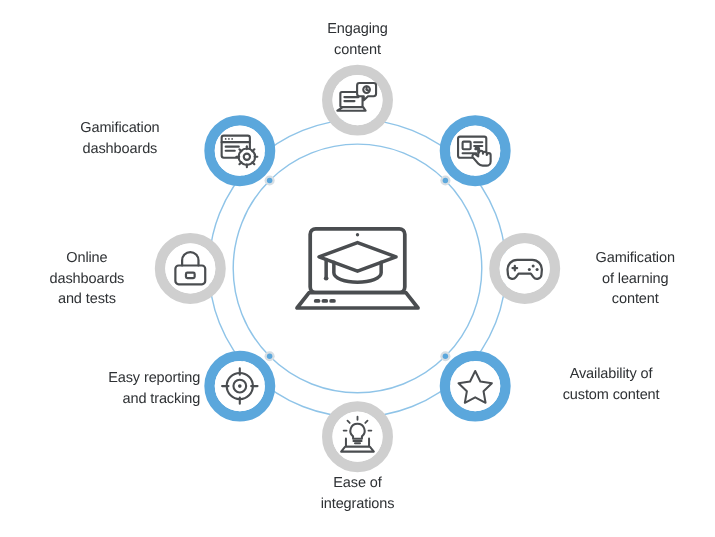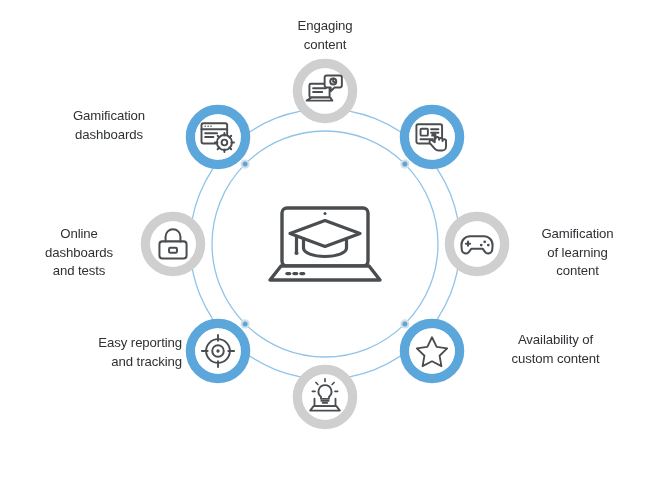--- a/index.html
+++ b/index.html
@@ -297,20 +297,22 @@
 content</div>
 
 
   <div class="node-label label-right" style="left:510px; top:225px; width:135px;">Gamification
 of learning
 content</div>
 
   <div class="node-label label-right" style="left:473px; top:331px; width:165px;">Availability of
 custom content</div>
 
+  <div class="node-label label-center" style="left:245px; top:430px; width:160px;">Ease of
+integrations</div>
 
   <div class="node-label label-left" style="left:40px; top:334px; width:142px;text-align:right;">Easy reporting
 and tracking</div>
 
   <div class="node-label label-left" style="left:15px; top:225px; width:128px;">Online
 dashboards
 and tests</div>
 
   <div class="node-label label-left" style="left:35px; top:107px; width:148px;">Gamification
 dashboards</div>

